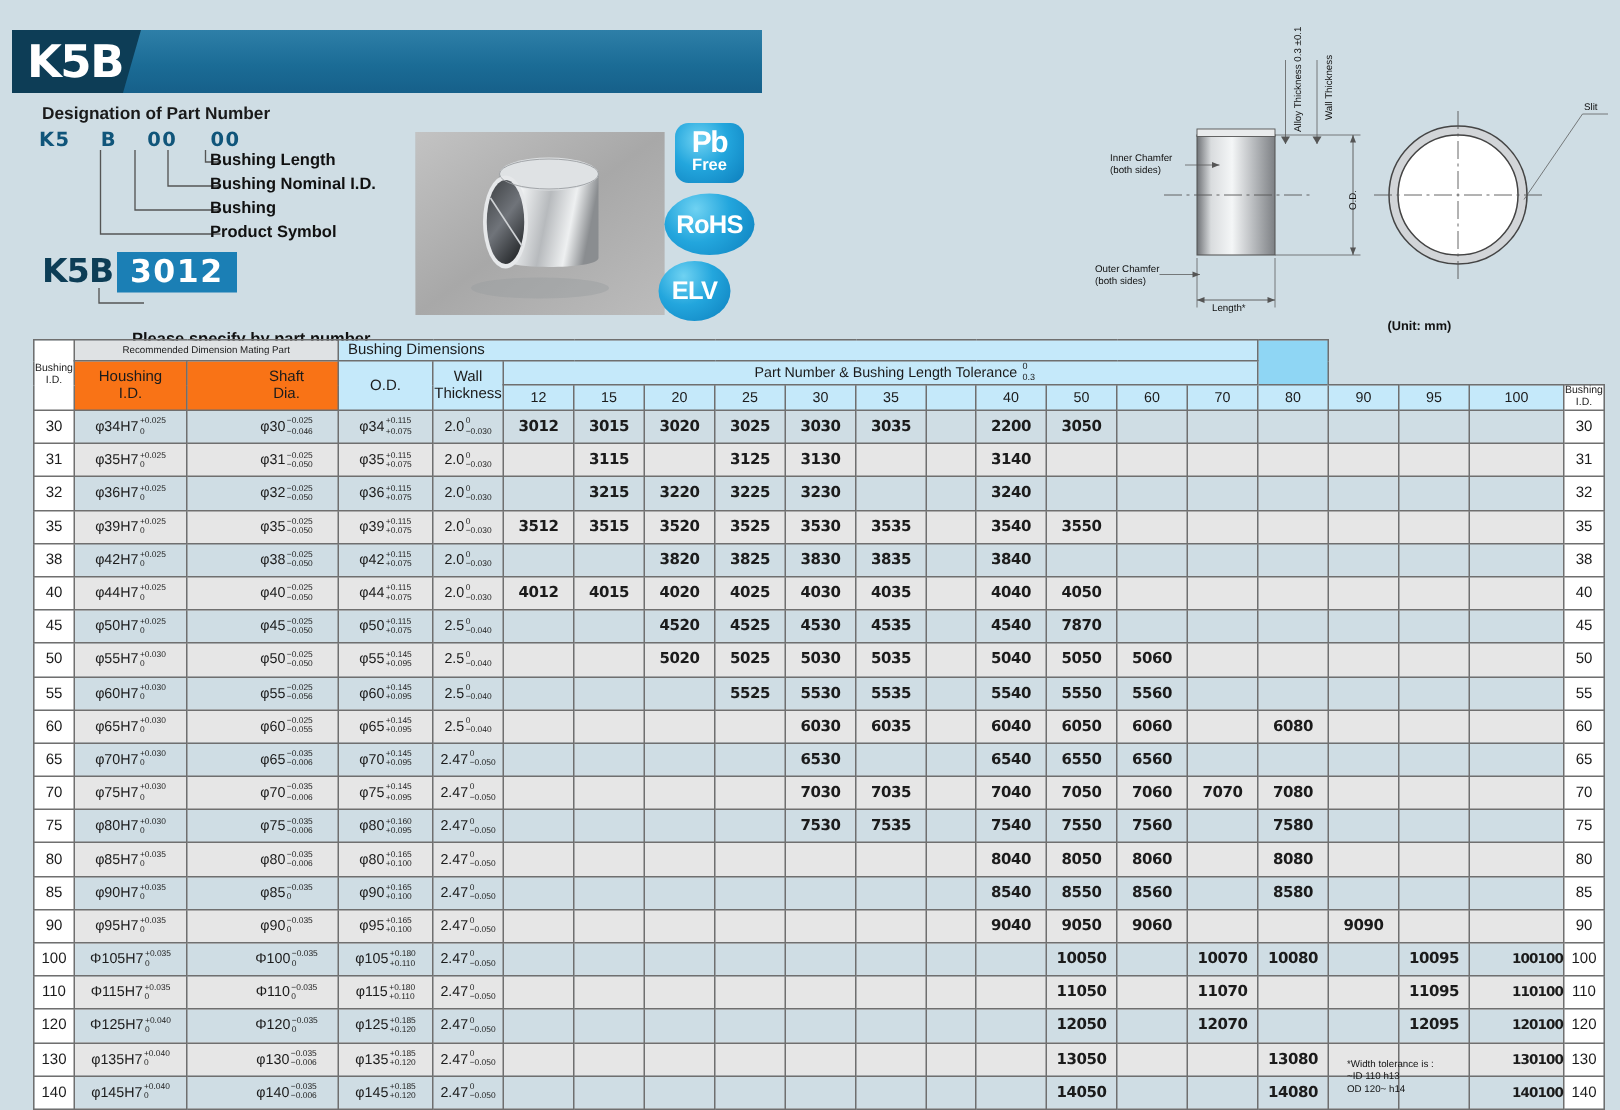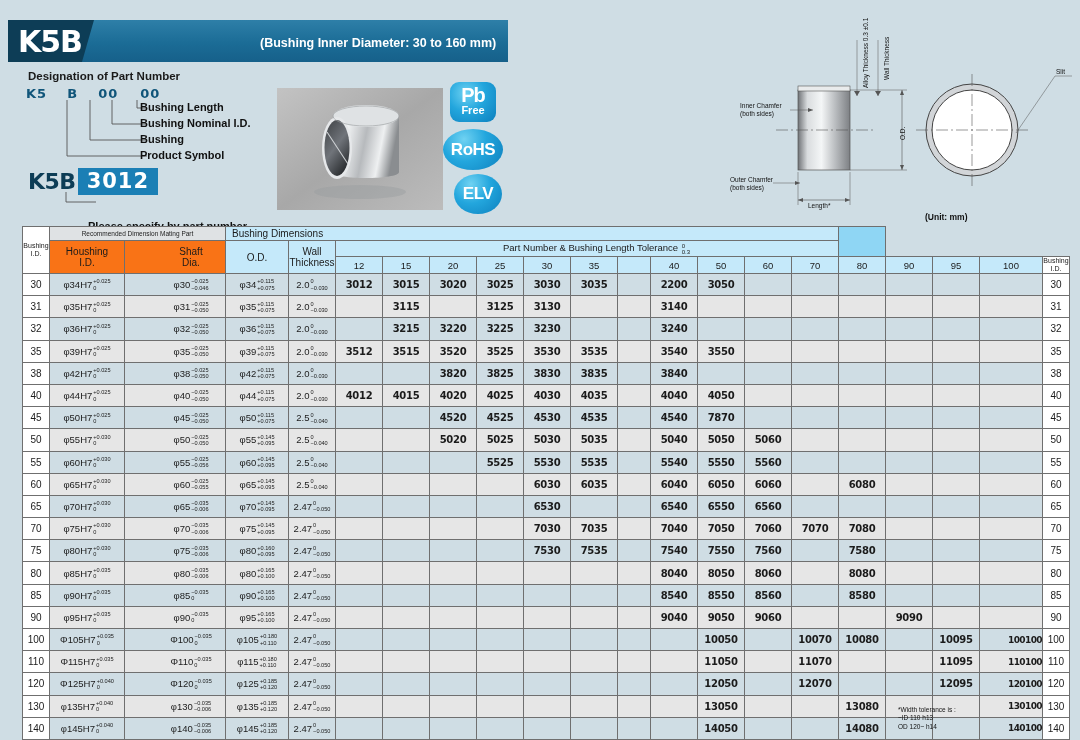--- a/index.html
+++ b/index.html
@@ -52,21 +52,21 @@
 
   
   .badge{position:absolute;text-align:center;color:#fff;font-weight:bold;}
   #badge-pb{left:450px;top:82px;width:46px;height:40px;border-radius:9px;
     background:radial-gradient(circle at 35% 28%,#6fd2f2 0%,#23a6dd 45%,#0d7fbd 100%);}
   #badge-pb .b1{font-size:20px;line-height:20px;padding-top:3px;letter-spacing:-1px;}
   #badge-pb .b2{font-size:11px;line-height:11px;letter-spacing:0px;}
   #badge-rohs{left:443px;top:129px;width:60px;height:41px;border-radius:50%;
     background:radial-gradient(circle at 35% 25%,#6fd2f2 0%,#23a6dd 45%,#0d7fbd 100%);}
   #badge-rohs .b1{font-size:17px;line-height:41px;letter-spacing:-0.5px;}
-  #badge-elv{left:454px;top:174px;width:48px;height:40px;border-radius:50%;
+  #badge-elv{left:439px;top:174px;width:48px;height:40px;border-radius:50%;
     background:radial-gradient(circle at 35% 25%,#6fd2f2 0%,#23a6dd 45%,#0d7fbd 100%);}
   #badge-elv .b1{font-size:17px;line-height:40px;letter-spacing:-0.5px;}
 
   
   #drawing{position:absolute;left:700px;top:0px;width:380px;height:220px;}
   .dw-label{position:absolute;font-size:6.5px;color:#111;line-height:8px;}
   .dw-vert{transform:rotate(-90deg);transform-origin:left top;white-space:nowrap;}
 
   #unit-note{position:absolute;left:925px;top:212px;font-size:8.5px;font-weight:bold;color:#111;}
 
@@ -104,21 +104,20 @@
   
   #footnote{position:absolute;left:898px;top:706px;font-size:6.5px;color:#111;line-height:8.4px;}
 </style>
 </head>
 <body>
 
 <div id="title-bar">
   <div class="bg-teal"></div>
   <div class="bg-dark2"></div>
   <div class="t-k5b">K5B</div>
-  <div class="t-sub">(Bushing Inner Diameter: 30 to 160 mm)</div>
 </div>
 
 <div id="desig-title">Designation of Part Number</div>
 
 <div id="code-row">
   <span class="code-seg">K5</span>
   <span style="display:inline-block;width:9px"></span>
   <span class="code-seg">B</span>
   <span style="display:inline-block;width:9px"></span>
   <span class="code-seg">00</span>

